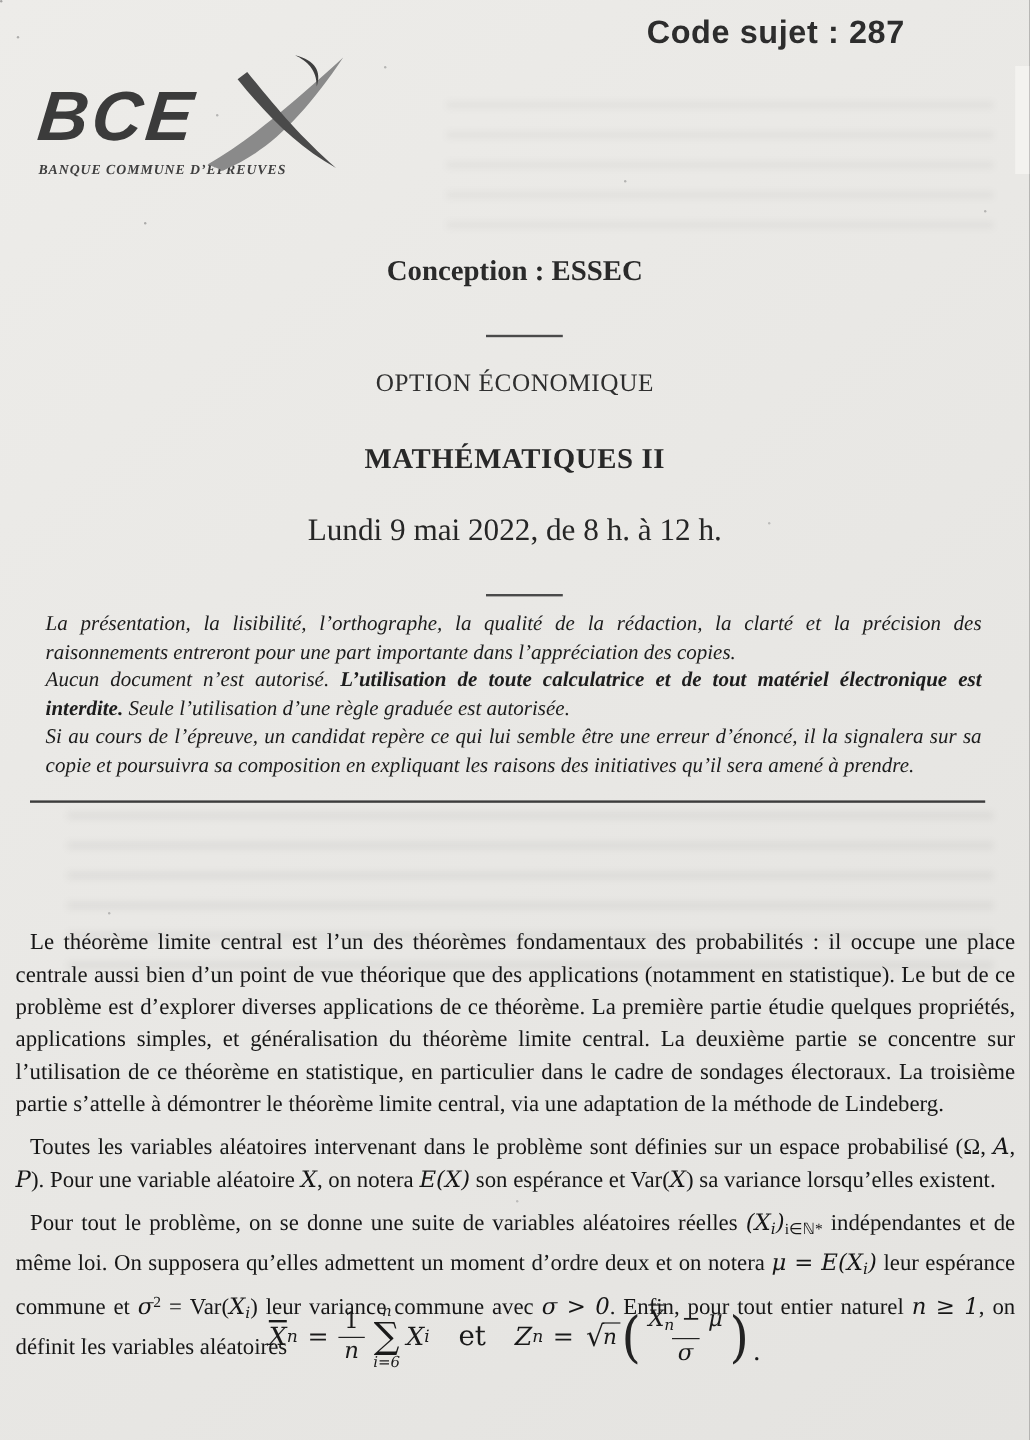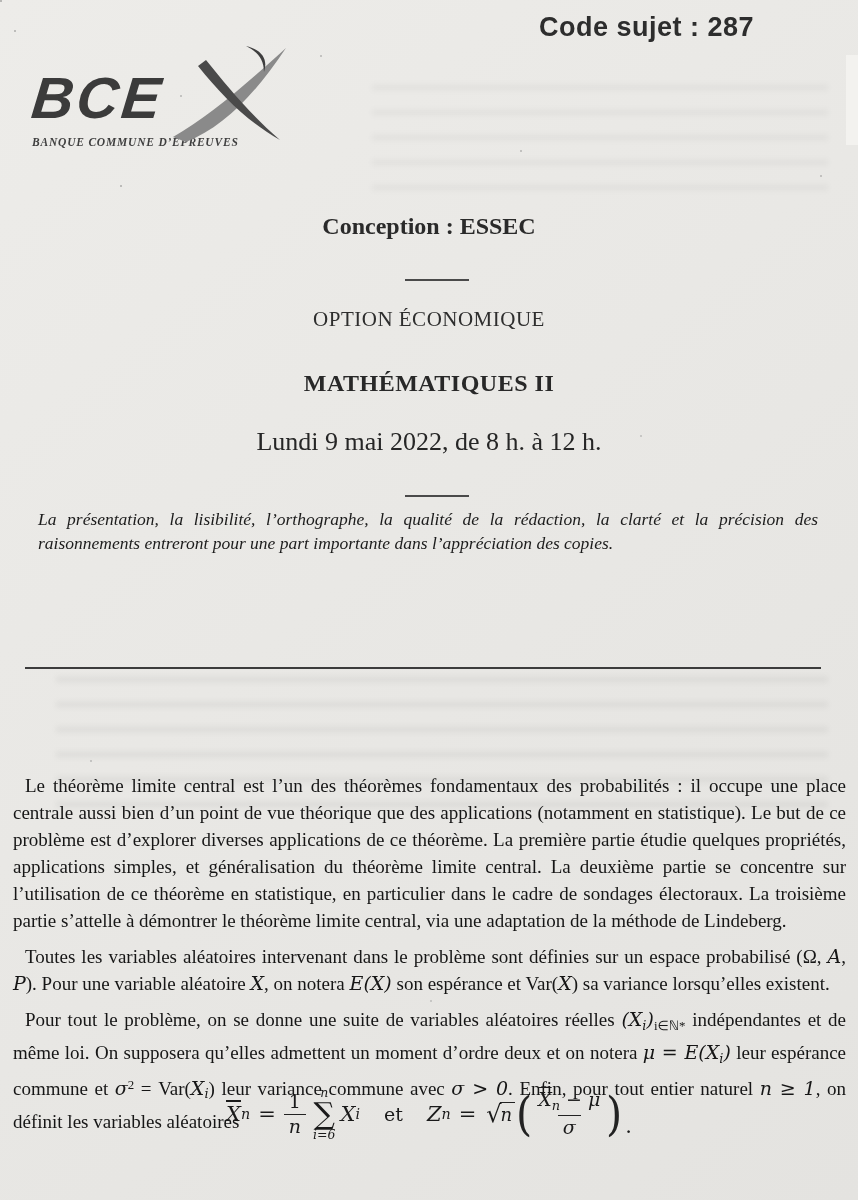--- a/index.html
+++ b/index.html
@@ -60,21 +60,21 @@
   .mi { font-style:italic; font-family:"DejaVu Serif","DejaVu Sans",serif; }
   .sub { font-size:.68em; vertical-align:-.28em; }
   .sup { font-size:.68em; vertical-align:.45em; }
   .ovl { text-decoration:overline; }
 
   
   .formula { position:absolute; left:0; right:0; top:1086px; display:flex; justify-content:center;
     align-items:center; font-size:21px; color:#1a1a1a; font-family:"DejaVu Serif","DejaVu Sans",serif; }
   .f-group { display:inline-flex; align-items:center; }
   .f-eq { margin:0 8px; }
-  .f-et { margin:0 24px; font-size:19px; }
+  .f-et { margin:0 24px; font-size:23px; }
   .frac { display:inline-flex; flex-direction:column; align-items:center; font-size:19px; }
   .frac .num { padding:0 5px 2px; line-height:1.05; }
   .frac .den { border-top:1.5px solid #222; padding:2px 5px 0; line-height:1.05; }
   .bigop { display:inline-flex; flex-direction:column; align-items:center; margin:0 5px 0 7px; }
   .op-top,.op-bot { font-size:12.5px; line-height:1.1; font-style:italic; }
   .op-sym { font-size:30px; line-height:.95; }
   .sqrt-wrap { display:inline-flex; align-items:flex-start; margin-left:2px; }
   .sqrt-sym { font-size:24px; line-height:1; }
   .sqrt-arg { border-top:1.5px solid #222; margin-left:-2px; padding:1px 3px 0 1px; font-size:18px; }
   .bigparen { font-size:46px; line-height:.8; font-weight:400; color:#222; transform:scaleX(.9); }
@@ -108,20 +108,22 @@
     <div class="h-conception">Conception : ESSEC</div>
     <hr class="mini-rule r1">
     <div class="h-option">OPTION ÉCONOMIQUE</div>
     <div class="h-subject">MATHÉMATIQUES II</div>
     <div class="h-date">Lundi 9 mai 2022, de 8 h. à 12 h.</div>
     <hr class="mini-rule r2">
   </div>
 
   <div class="notice">
     <p><span>La présentation, la lisibilité, l’orthographe, la qualité de la rédaction, la clarté et la précision des raisonnements entreront pour une part importante dans l’appréciation des copies.</span></p>
+    <p><span>Aucun document n’est autorisé. </span><span class="bold">L’utilisation de toute calculatrice et de tout matériel électronique est interdite.</span><span> Seule l’utilisation d’une règle graduée est autorisée.</span></p>
+    <p><span>Si au cours de l’épreuve, un candidat repère ce qui lui semble être une erreur d’énoncé, il la signalera sur sa copie et poursuivra sa composition en expliquant les raisons des initiatives qu’il sera amené à prendre.</span></p>
   </div>
 
   <hr class="big-rule">
 
   <div class="body-text">
     <p><span>Le théorème limite central est l’un des théorèmes fondamentaux des probabilités : il occupe une place centrale aussi bien d’un point de vue théorique que des applications (notamment en statistique). Le but de ce problème est d’explorer diverses applications de ce théorème. La première partie étudie quelques propriétés, applications simples, et généralisation du théorème limite central. La deuxième partie se concentre sur l’utilisation de ce théorème en statistique, en particulier dans le cadre de sondages électoraux. La troisième partie s’attelle à démontrer le théorème limite central, via une adaptation de la méthode de Lindeberg.</span></p>
     <p><span>Toutes les variables aléatoires intervenant dans le problème sont définies sur un espace probabilisé (Ω, </span><span class="mi">A</span><span>, </span><span class="mi">P</span><span>). Pour une variable aléatoire </span><span class="mi">X</span><span>, on notera </span><span class="mi">E(X)</span><span> son espérance et Var(</span><span class="mi">X</span><span>) sa variance lorsqu’elles existent.</span></p>
     <p><span>Pour tout le problème, on se donne une suite de variables aléatoires réelles </span><span class="mi">(X</span><span class="mi sub">i</span><span class="mi">)</span><span class="sub">i∈ℕ*</span><span> indépendantes et de même loi. On supposera qu’elles admettent un moment d’ordre deux et on notera </span><span class="mi">μ = E(X</span><span class="mi sub">i</span><span class="mi">)</span><span> leur espérance commune et </span><span class="mi">σ</span><span class="sup">2</span><span> = Var(</span><span class="mi">X</span><span class="mi sub">i</span><span>)</span><span> leur variance commune avec </span><span class="mi">σ &gt; 0</span><span>. Enfin, pour tout entier naturel </span><span class="mi">n ≥ 1</span><span>, on définit les variables aléatoires</span></p>
   </div>
 

